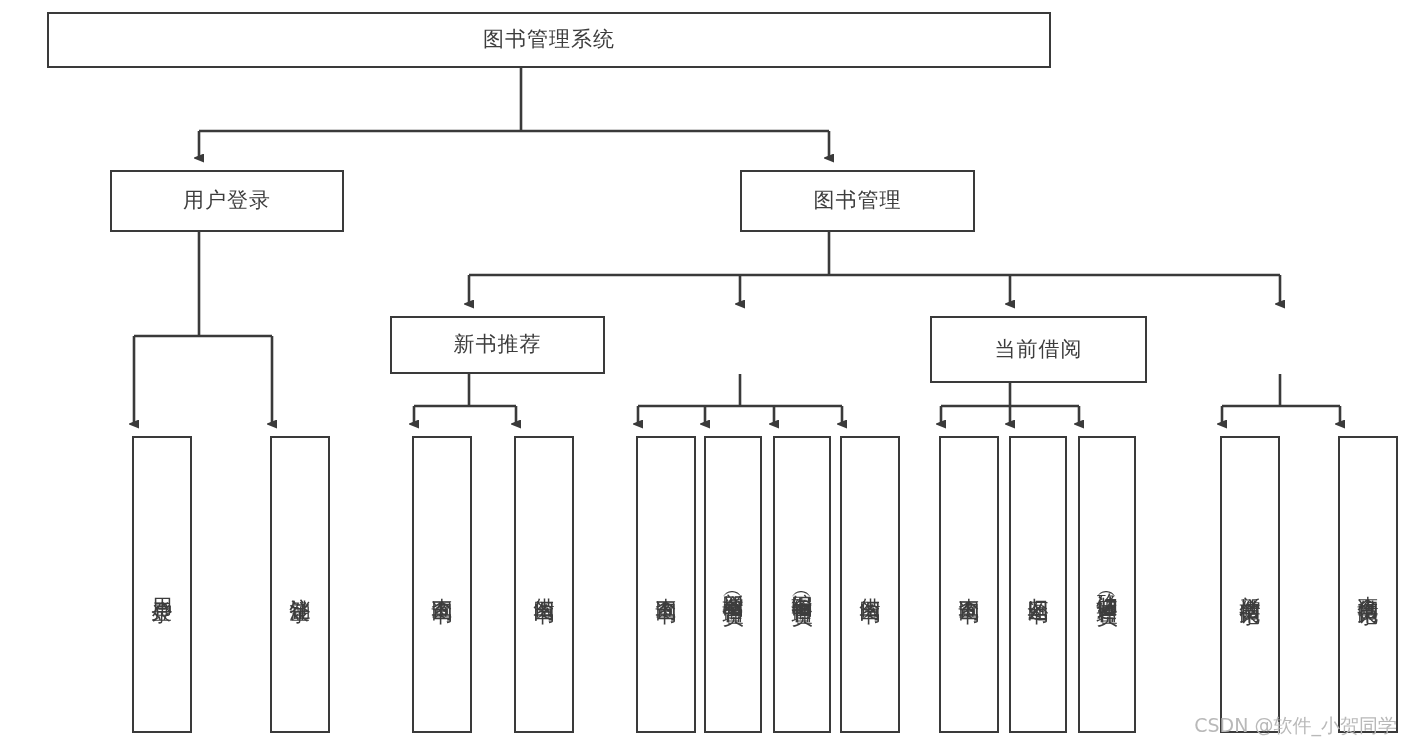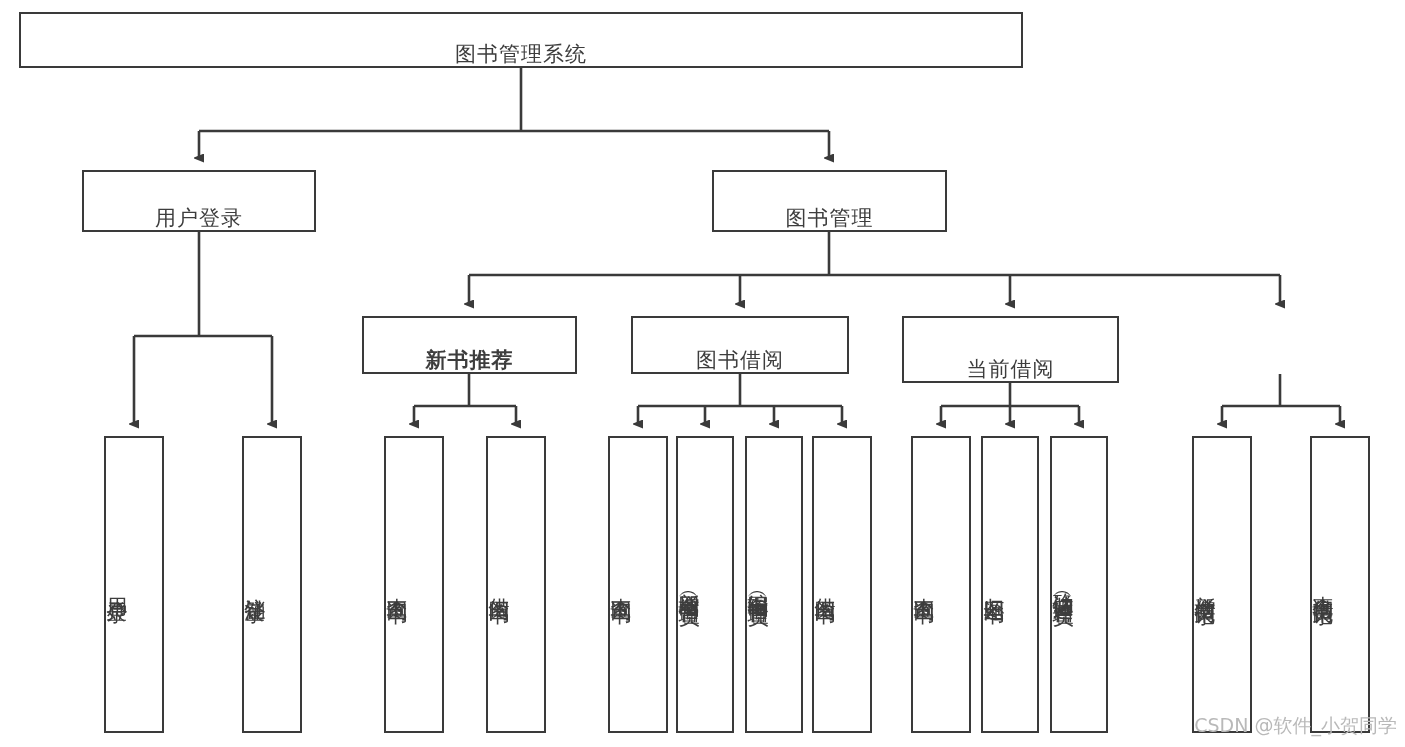--- a/index.html
+++ b/index.html
@@ -21,24 +21,25 @@
     width: 1405px;
     height: 747px;
   }
   .node {
     position: absolute;
     box-sizing: border-box;
     border: 2.5px solid #3a3a3a;
     background: #ffffff;
     color: #3d3d3d;
     display: flex;
-    align-items: flex-end;
+    align-items: center;
     justify-content: center;
     text-align: center;
     z-index: 3;
+    margin-left: 28px;
   }
   .node.h {
     font-size: 21px;
     letter-spacing: 1px;
     line-height: 1.1;
   }
   .node.v {
     writing-mode: vertical-rl;
     text-orientation: upright;
     font-size: 21px;
@@ -130,25 +131,22 @@
     <span>图书管理系统</span>
   </div>
 
   <div class="node h" style="left:82px; top:170px; width:234px; height:62px;">
     <span>用户登录</span>
   </div>
   <div class="node h" style="left:712px; top:170px; width:235px; height:62px;">
     <span>图书管理</span>
   </div>
 
-  <div class="node h" style="left:362px; top:316px; width:215px; height:58px;font-weight:bold;">
+  <div class="node h" style="left:362px; top:316px; width:215px; height:58px;">
     <span>新书推荐</span>
-  </div>
-  <div class="node h" style="left:631px; top:316px; width:218px; height:58px;">
-    <span>图书借阅</span>
   </div>
   <div class="node h" style="left:902px; top:316px; width:217px; height:67px;">
     <span>当前借阅</span>
   </div>
 
   <div class="node v" style="left:104px; top:436px; width:60px; height:297px;">
     <span class="vtext">用户登录</span>
   </div>
   <div class="node v" style="left:242px; top:436px; width:60px; height:297px;">
     <span class="vtext">注销登录</span>

